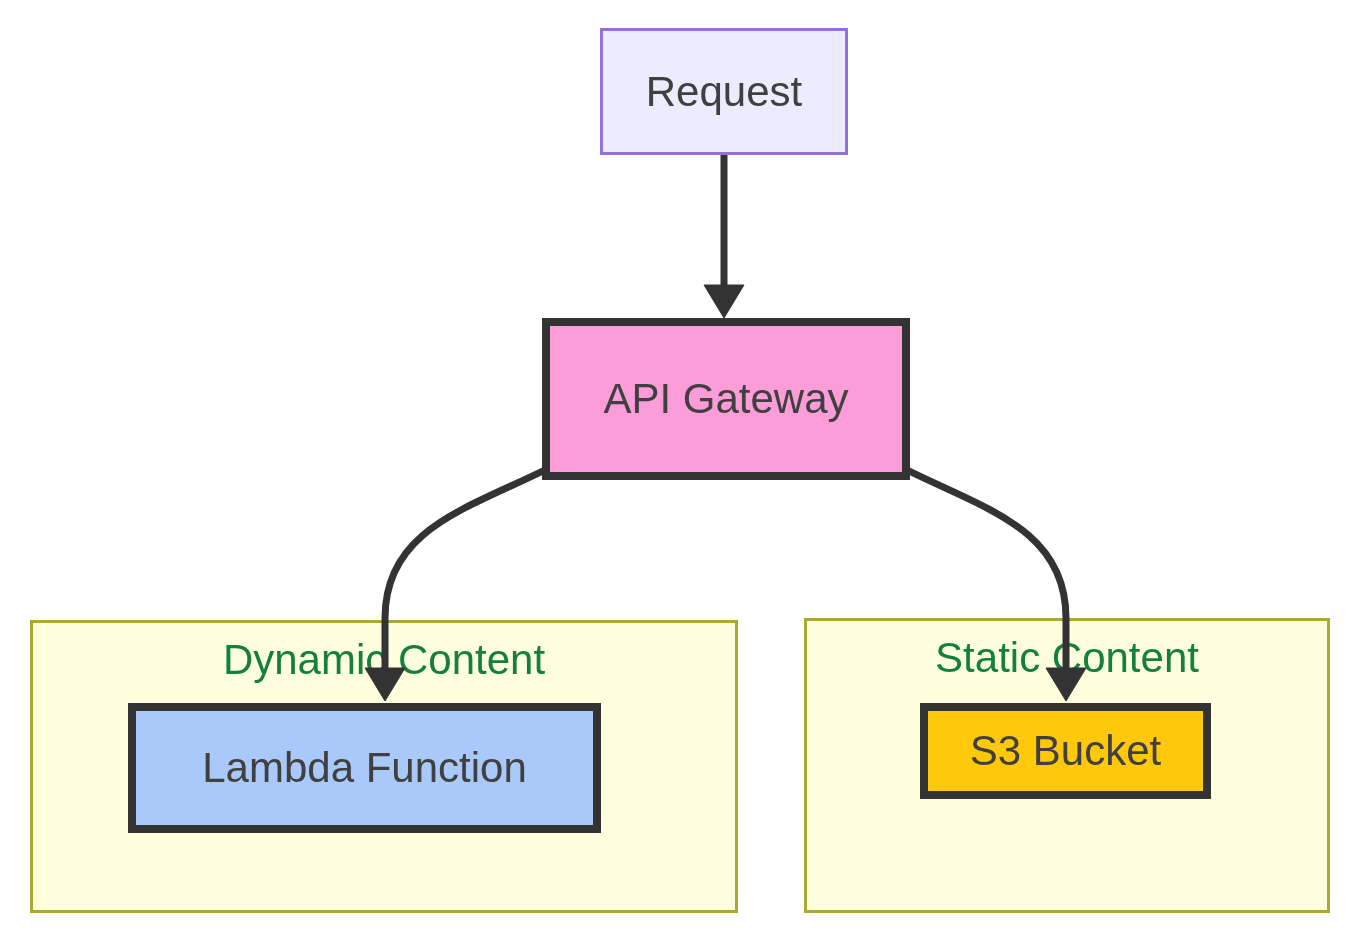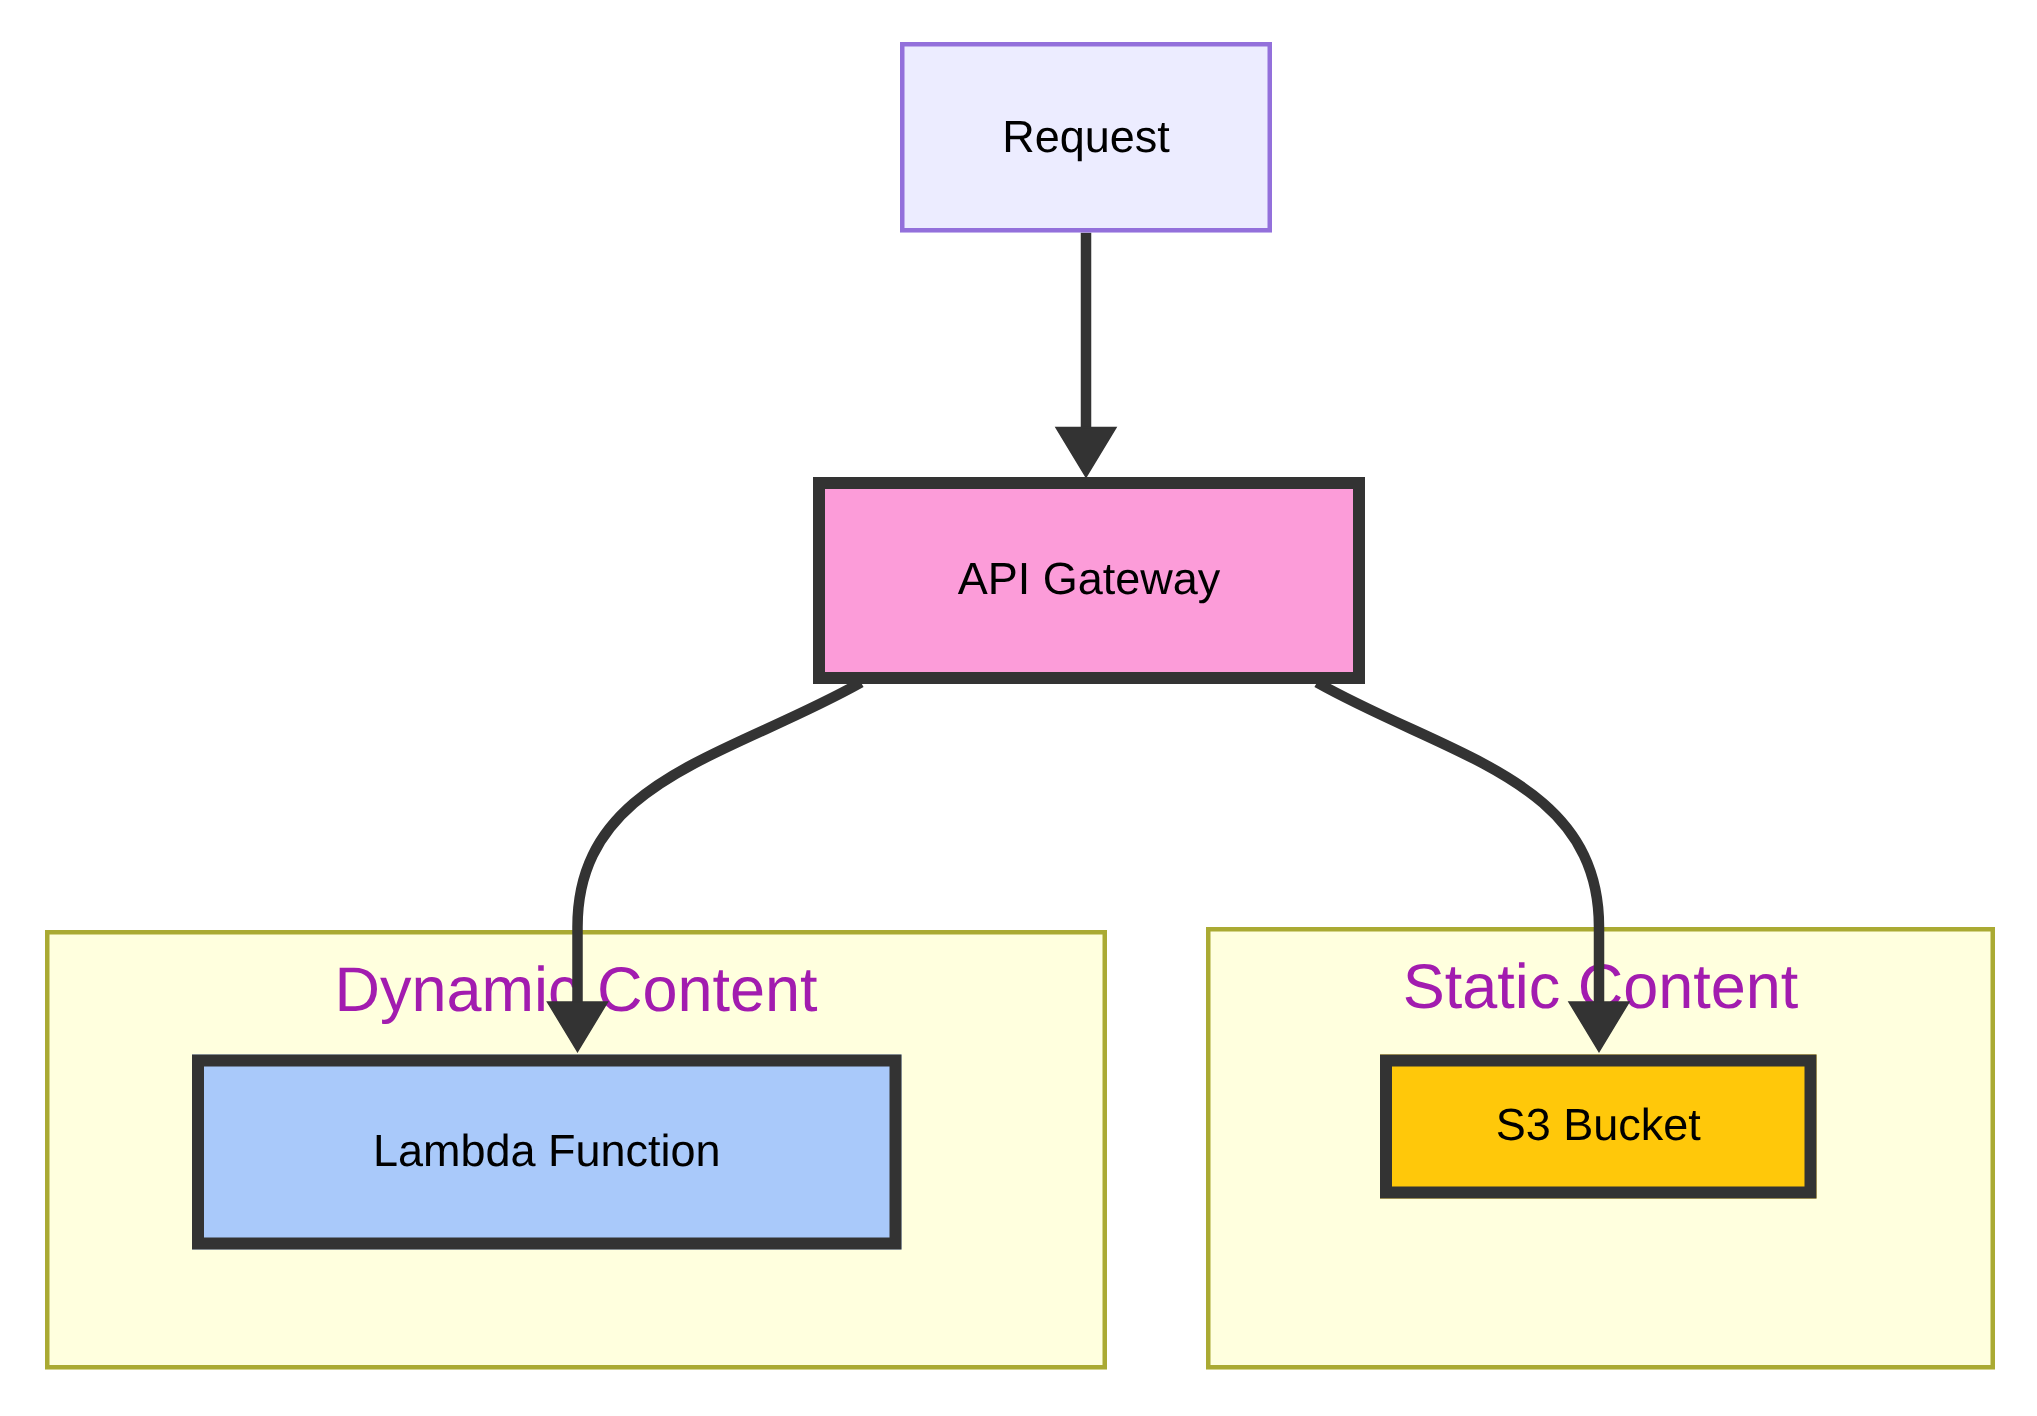--- a/index.html
+++ b/index.html
@@ -23,21 +23,21 @@
     box-sizing: border-box;
     z-index: 1;
   }
   .cluster-title {
     position: absolute;
     top: 14px;
     left: 0;
     width: 100%;
     text-align: center;
     font-size: 42px;
-    color: #a21caf;
+    color: #15803d;
     line-height: 1.1;
   }
   #cluster-dynamic { left: 30px;  top: 620px; width: 708px; height: 293px; }
   #cluster-static  { left: 804px; top: 618px; width: 526px; height: 295px; }
 
   
   svg.edges {
     position: absolute;
     left: 0; top: 0;
     width: 1358px; height: 944px;
@@ -53,32 +53,32 @@
     stroke: #333333;
   }
 
   
   .node {
     position: absolute;
     box-sizing: border-box;
     display: flex;
     align-items: center;
     justify-content: center;
-    font-size: 30px;
-    color: #000000;
+    font-size: 42px;
+    color: #404040;
     z-index: 3;
     white-space: nowrap;
   }
   #node-request {
     left: 600px; top: 28px; width: 248px; height: 127px;
     background: #ececff;
     border: 3px solid #9370db;
   }
   #node-api-gateway {
-    left: 542px; top: 318px; width: 368px; height: 138px;
+    left: 542px; top: 318px; width: 368px; height: 162px;
     background: #fc9cd9;
     border: 8px solid #333333;
     text-align: center;
   }
   #node-lambda {
     left: 128px; top: 703px; width: 473px; height: 130px;
     background: #a9c9fa;
     border: 8px solid #333333;
   }
   #node-s3 {

